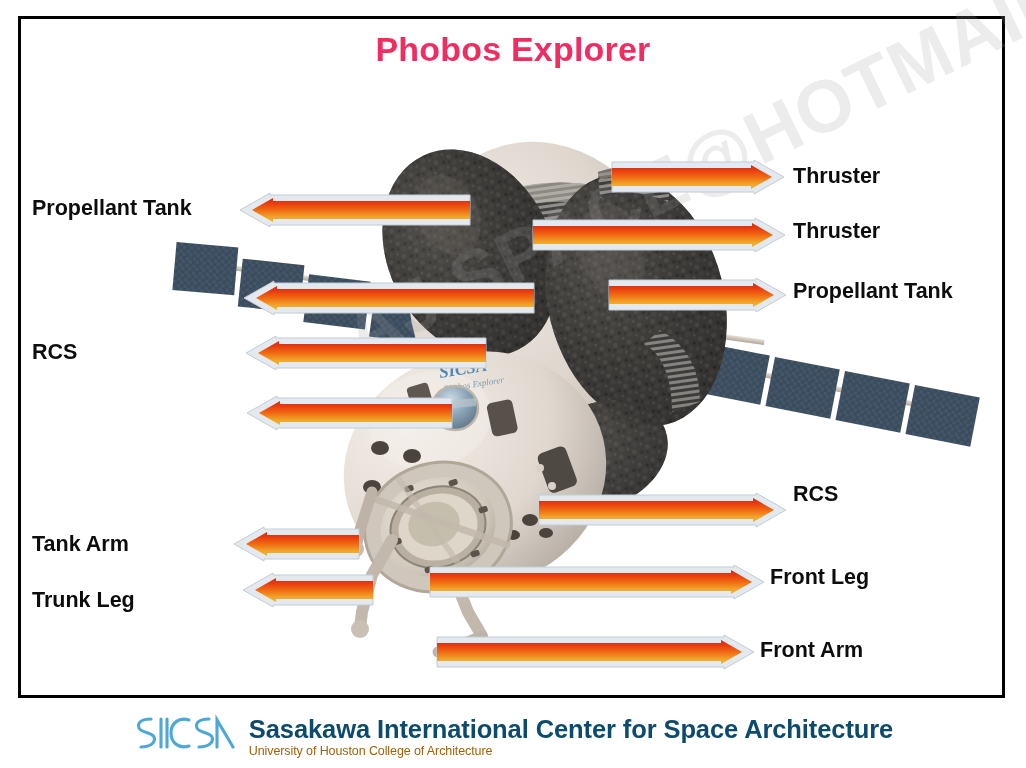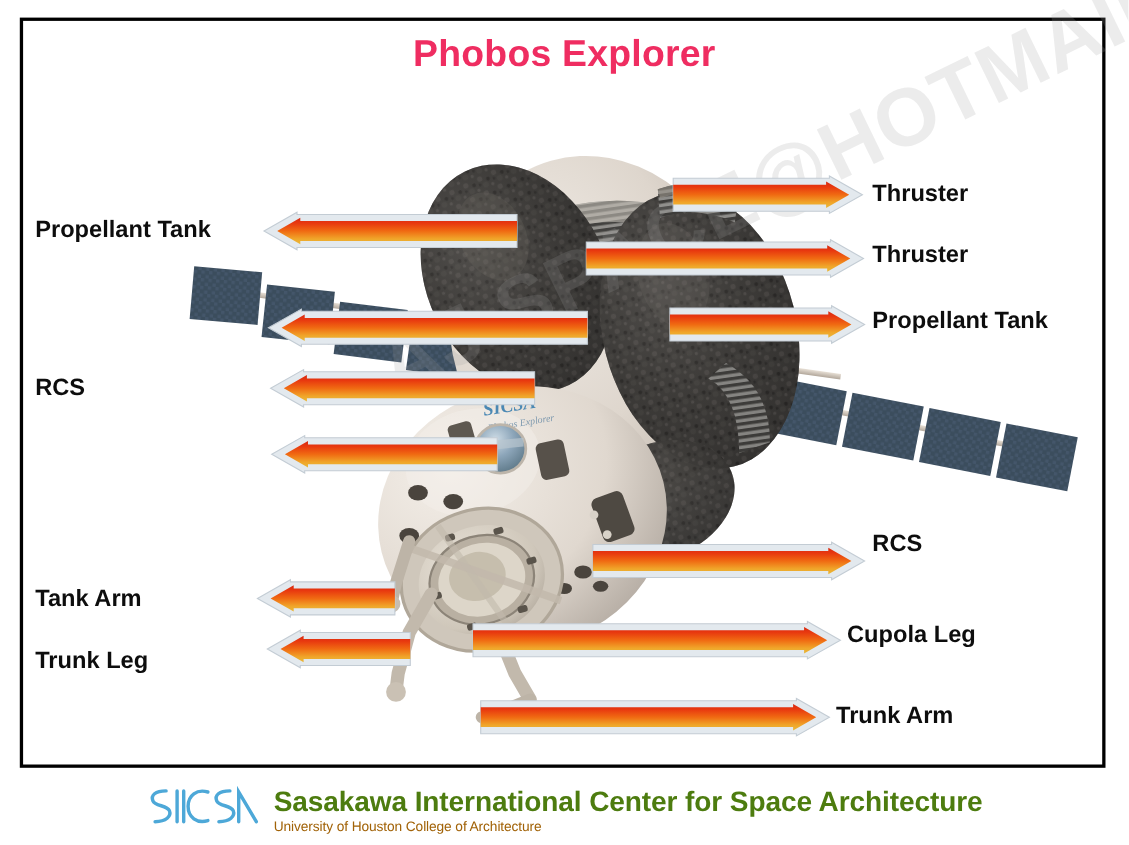--- a/index.html
+++ b/index.html
@@ -94,21 +94,21 @@
     height: 62px;
     display: flex;
     align-items: center;
     justify-content: center;
   }
   #footer-logo { margin-right: 14px; }
   #footer-text { display: flex; flex-direction: column; justify-content: center; }
   #footer-main {
     font-size: 25.5px;
     font-weight: bold;
-    color: #4d7c0f;
+    color: #0c4a6e;
     line-height: 1.04;
     letter-spacing: -0.1px;
     font-family: "Liberation Sans", sans-serif;
   }
   #footer-sub {
     font-size: 12.5px;
     color: #a16207;
     margin-top: 1px;
     letter-spacing: -0.1px;
     font-family: "Liberation Sans", sans-serif;
@@ -508,22 +508,22 @@
 
   <div class="label left" style="left:32px; top:198px;">Propellant Tank</div>
   <div class="label left" style="left:32px; top:342px;">RCS</div>
   <div class="label left" style="left:32px; top:534px;">Tank Arm</div>
   <div class="label left" style="left:32px; top:590px;">Trunk Leg</div>
 
   <div class="label right" style="left:793px; top:166px;">Thruster</div>
   <div class="label right" style="left:793px; top:221px;">Thruster</div>
   <div class="label right" style="left:793px; top:281px;">Propellant Tank</div>
   <div class="label right" style="left:793px; top:484px;">RCS</div>
-  <div class="label right" style="left:770px; top:567px;">Cupola Leg</div>
-  <div class="label right" style="left:760px; top:640px;">Trunk Arm</div>
+  <div class="label right" style="left:770px; top:567px;">Front Leg</div>
+  <div class="label right" style="left:760px; top:640px;">Front Arm</div>
 
   <div id="footer">
     <div id="footer-logo">
       <svg width="102" height="48" viewBox="0 0 102 48" xmlns="http://www.w3.org/2000/svg">
         <g fill="none" stroke="#4da8d8" stroke-width="3.1" stroke-linecap="round">
           <path d="M18,8 C8,8 4,12 6,17 C8,22 19,21 21,26 C23,31 18,36 8,36"></path>
           <path d="M28,8 L28,36"></path>
           <path d="M34,8 L34,36"></path>
           <path d="M56,9 C46,6 38,12 38,22 C38,32 46,38 56,35"></path>
           <path d="M76,8 C66,8 62,12 64,17 C66,22 77,21 79,26 C81,31 76,36 66,36"></path>

